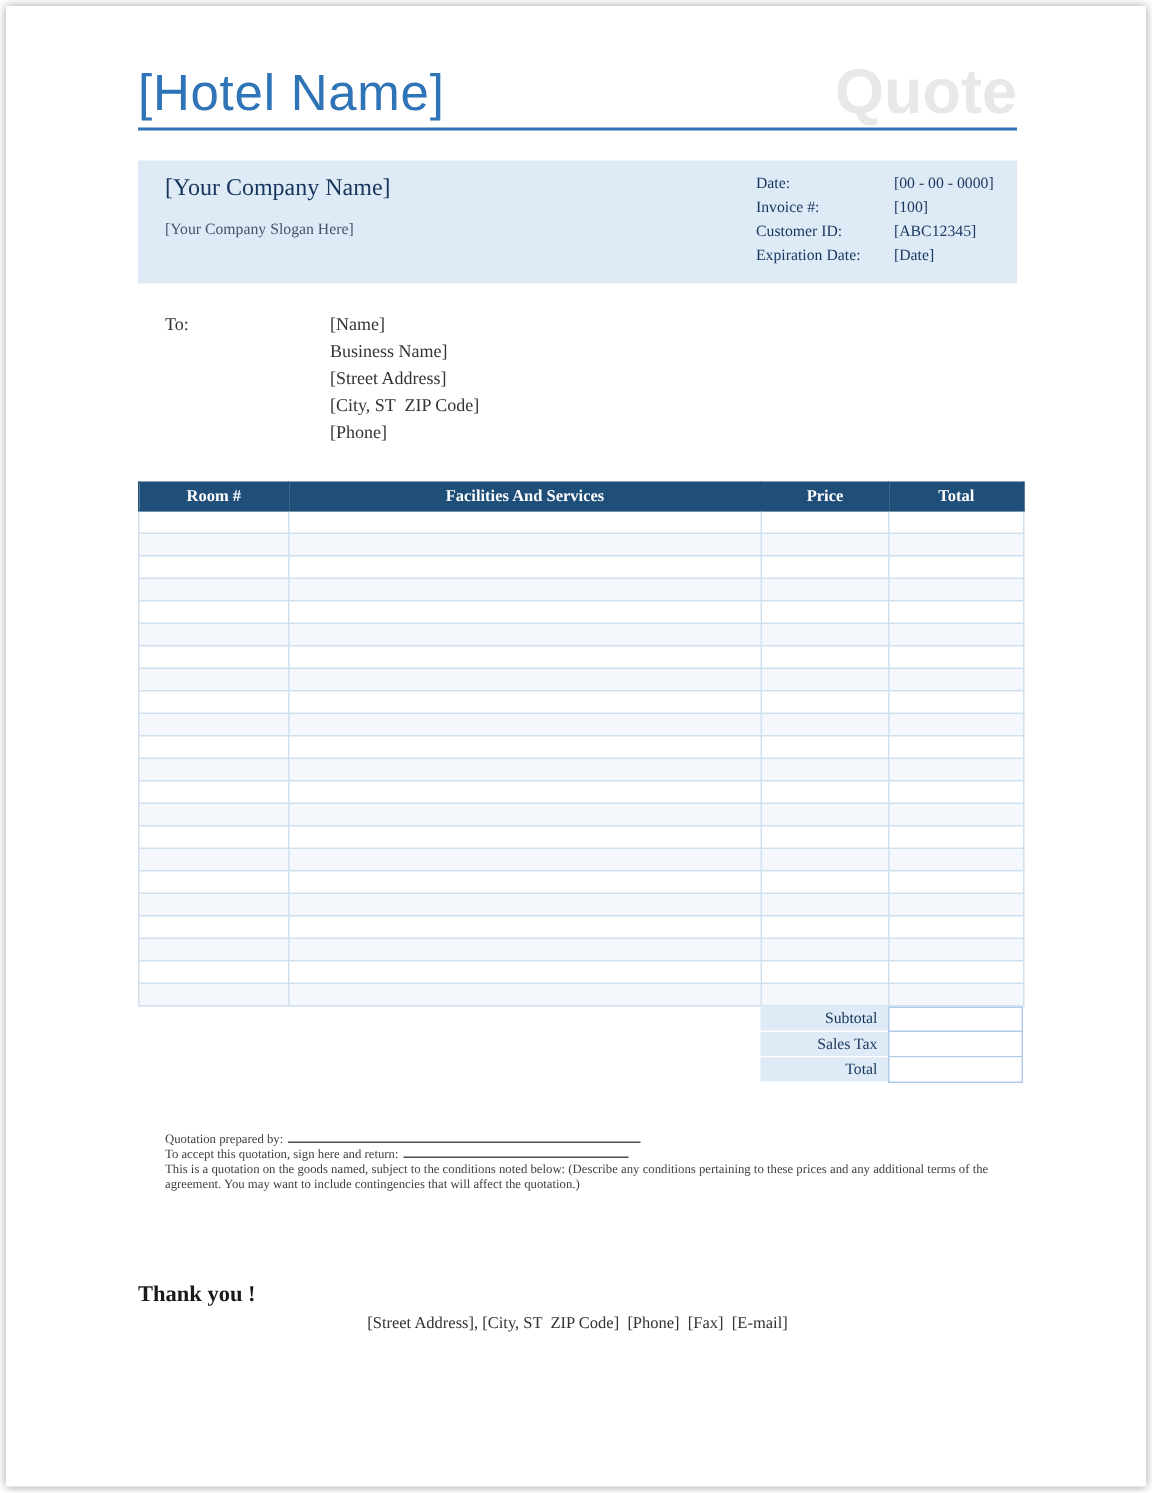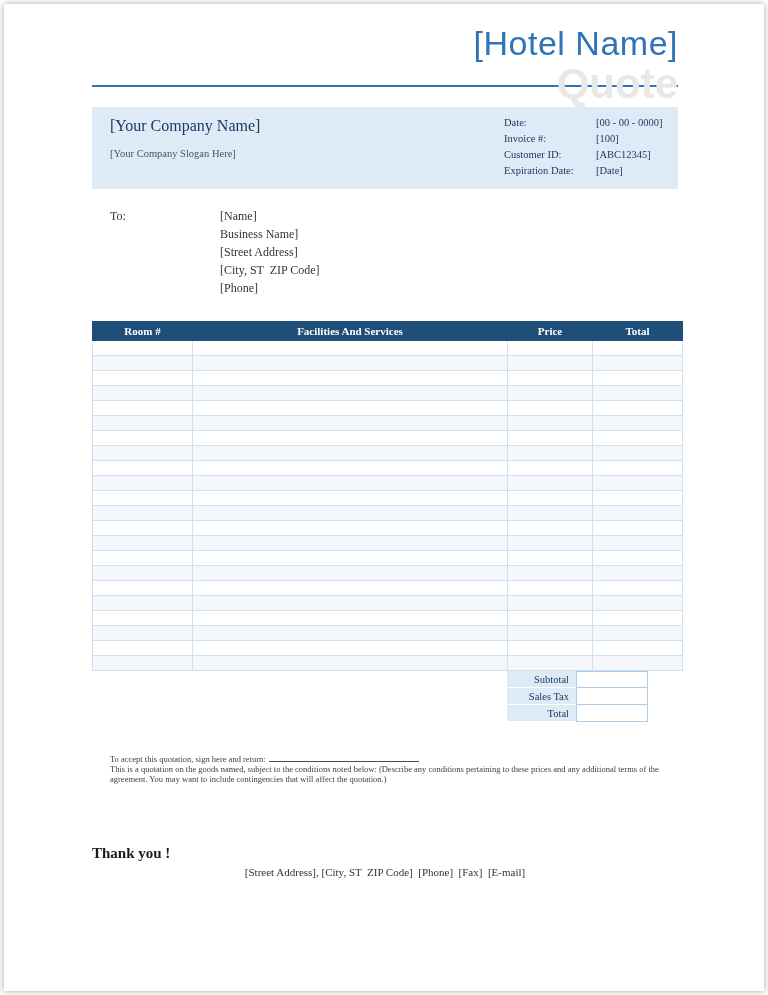--- a/index.html
+++ b/index.html
@@ -15,21 +15,21 @@
   }
   *{margin:0;padding:0;box-sizing:border-box;}
   html,body{width:768px;height:995px;background:#fdfdfd;}
   body{font-family:"Liberation Serif", serif;}
   .page{
     width:760px;height:987px;margin:4px auto;background:#ffffff;
     box-shadow:0 0 6px rgba(0,0,0,0.35);
     padding:0 86px 0 88px;position:relative;overflow:hidden;
   }
   
-  .masthead{display:flex;justify-content:space-between;align-items:flex-end;padding-top:20px;height:78px;flex-direction:column;}
+  .masthead{display:flex;justify-content:space-between;align-items:flex-end;padding-top:20px;height:78px;}
   .hotel-title{
     font-family:"Liberation Sans", sans-serif;font-size:34px;font-weight:500;
     color:var(--accent);letter-spacing:0.5px;
   }
   .watermark{
     font-family:"Liberation Sans", sans-serif;font-size:42px;font-weight:bold;
     color:var(--watermark);line-height:1;
   }
   .rule{height:2px;background:var(--accent);margin-top:3px;}
   
@@ -50,21 +50,21 @@
   
   table{border-collapse:collapse;width:590px;margin-top:24px;table-layout:fixed;}
   col.c-room{width:100px;} col.c-fac{width:315px;} col.c-price{width:85px;} col.c-total{width:90px;}
   thead th{
     background:var(--table-header);color:#ffffff;font-size:11px;font-weight:bold;
     height:19px;text-align:center;border:1px solid var(--table-header);
   }
   tbody td{height:15px;border:1px solid var(--row-border);background:#ffffff;}
   tbody tr:nth-child(even) td{background:var(--row-alt);}
   
-  .totals-block{margin-left:415px;width:141px;font-size:10.5px;color:var(--ink);}
+  .totals-block{margin-left:415px;width:175px;font-size:10.5px;color:var(--ink);}
   .totals-row{display:flex;height:17px;}
   .totals-label{
     width:85px;background:var(--panel-bg);text-align:right;padding-right:7px;
     line-height:17px;border-bottom:1px solid #ffffff;
   }
   .totals-value{
     width:90px;background:#ffffff;border:1px solid var(--value-border);border-top:0;
   }
   .totals-row:first-child .totals-value{border-top:1px solid var(--value-border);}
   
@@ -276,20 +276,23 @@
       <div class="totals-value"></div>
     </div>
     <div class="totals-row">
       <div class="totals-label">Total</div>
       <div class="totals-value"></div>
     </div>
   </div>
 
   <div class="fine-print">
     <div>
+      <span>Quotation prepared by:</span><span class="sig-line long"></span>
+    </div>
+    <div>
       <span>To accept this quotation, sign here and return:</span><span class="sig-line short"></span>
     </div>
     <div>This is a quotation on the goods named, subject to the conditions noted below: (Describe any conditions pertaining to these prices and any additional terms of the agreement. You may want to include contingencies that will affect the quotation.)</div>
   </div>
 
   <div class="thanks">Thank you !</div>
   <div class="contact">[Street Address], [City, ST  ZIP Code]  [Phone]  [Fax]  [E-mail]</div>
 
 </div>
 

